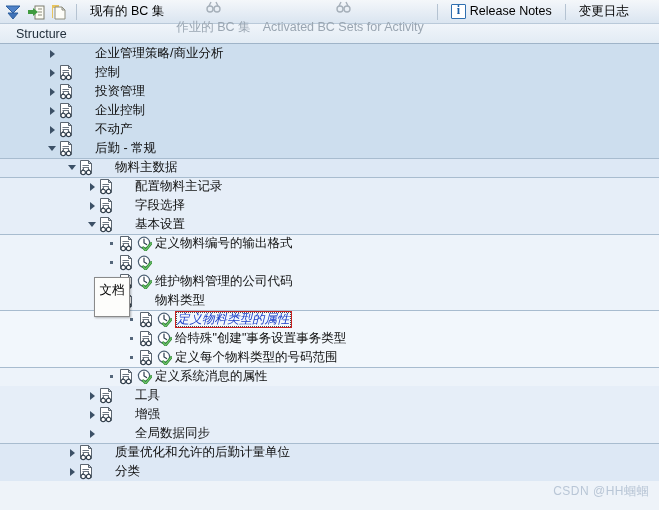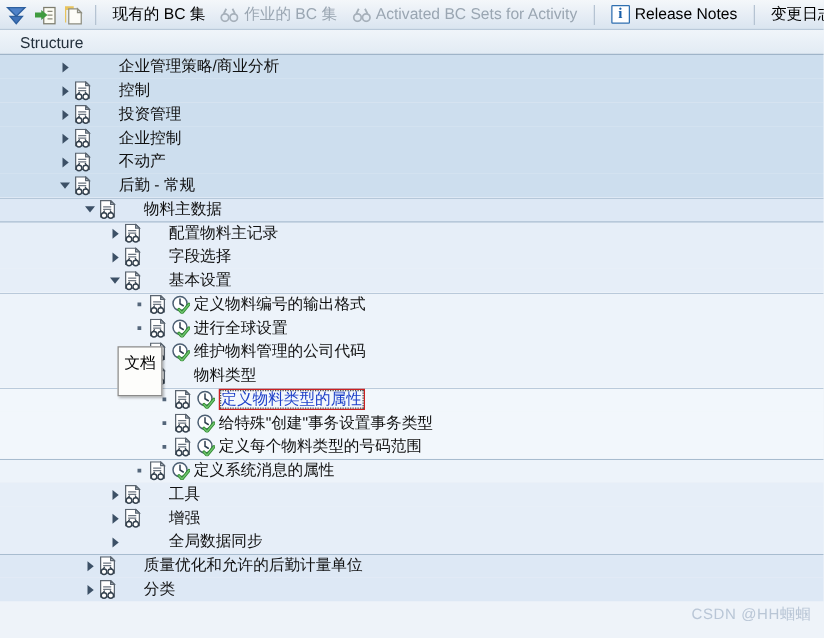--- a/index.html
+++ b/index.html
@@ -14,21 +14,21 @@
     background:linear-gradient(180deg,#f4f7fa 0%,#e6edf5 55%,#dae5f0 100%);
     border-bottom:1px solid #b9c9d9;
     display:flex;align-items:center;white-space:nowrap;
   }
   .tb-ico{width:20px;height:20px;margin-left:3px;position:relative;flex:0 0 auto;display:block;}
   .tb-sep{width:1px;height:16px;background:#b5c3d2;margin:0 7px;flex:0 0 auto;}
   .tb-item{
     display:flex;align-items:center;gap:4px;
     padding:0 6px;height:21px;flex:0 0 auto;font-size:12.5px;
   }
-  .tb-item.disabled{color:#9aa6b2;}
+  .tb-item.disabled{color:#9aa6b2;flex-direction:column;}
   .tb-label{line-height:21px;}
   .rn-ico{
     width:13px;height:13px;background:#fff;border:1px solid #2f6fb0;
     display:inline-block;position:relative;flex:0 0 auto;border-radius:1px;
   }
   .rn-ico:after{
     content:"i";position:absolute;left:0;right:0;top:-2px;text-align:center;
     font-family:"Liberation Serif",serif;font-weight:bold;font-size:12px;color:#1a5fa8;
   }
   .bino{width:15px;height:12px;flex:0 0 auto;}
@@ -74,20 +74,21 @@
   .docico{width:15px;height:16px;flex:0 0 auto;margin-right:3px;}
   .actico{width:15px;height:15px;flex:0 0 auto;margin-right:3px;}
   .gap{flex:0 0 auto;}
   .label{font-size:12.5px;color:#101010;line-height:19px;letter-spacing:0px;}
   .label.hl{
     color:#1c3fc8;
     border:1px solid #cc2020;
     padding:0 1px;
     line-height:15px;
     position:relative;
+    font-style:italic;
   }
   .label.hl:after{
     content:"";position:absolute;left:0;right:0;top:0;bottom:0;
     border:1px dotted #4a4a4a;pointer-events:none;
   }
 
   
   #tooltip{
     position:absolute;left:94px;top:213px;width:36px;height:40px;
     background:#fdfdfb;border:1px solid #8a8a8a;
@@ -379,21 +380,20 @@
               <circle cx="4.2" cy="12.4" r="2.2" fill="#ffffff" stroke="#33404d" stroke-width="1.1"></circle>
               <circle cx="9.6" cy="12.4" r="2.2" fill="#ffffff" stroke="#33404d" stroke-width="1.1"></circle>
               <path d="M3.6 10.3 L4.7 8.4 M10.2 10.3 L9.1 8.4" stroke="#33404d" stroke-width="1.1" fill="none"></path>
             </svg></span>
           <span class="actico"><svg width="15" height="15" viewBox="0 0 15 15">
               <circle cx="7" cy="6.8" r="5.6" fill="#ffffff" stroke="#4c5f73" stroke-width="1.2"></circle>
               <path d="M7 3.2 L7 7 L9.6 8.6" stroke="#2f3f50" stroke-width="1.2" fill="none" stroke-linecap="round"></path>
               <path d="M6.2 11.6 L8.6 14.2 L14.2 7.4" stroke="#2f8a2f" stroke-width="2.6" fill="none" stroke-linecap="round" stroke-linejoin="round"></path>
               <path d="M6.2 11.6 L8.6 14.2 L14.2 7.4" stroke="#6fc36f" stroke-width="1.1" fill="none" stroke-linecap="round" stroke-linejoin="round"></path>
             </svg></span>
-          <span class="label">进行全球设置</span>
         </div>
       </div>
       <div class="row d4">
         <div class="cells">
           <span class="indent" style="width:82px"></span>
           <span class="twisty leaf"></span>
           <span class="docico"><svg width="15" height="16" viewBox="0 0 15 16">
               <path d="M1.5 0.5 L9.5 0.5 L12.5 3.5 L12.5 13.5 L1.5 13.5 Z" fill="#ffffff" stroke="#5b6570" stroke-width="1"></path>
               <path d="M9.5 0.5 L9.5 3.5 L12.5 3.5 Z" fill="#c9d3dd" stroke="#5b6570" stroke-width="1"></path>
               <line x1="3.5" y1="5.5" x2="10" y2="5.5" stroke="#6b7580" stroke-width="1"></line>

